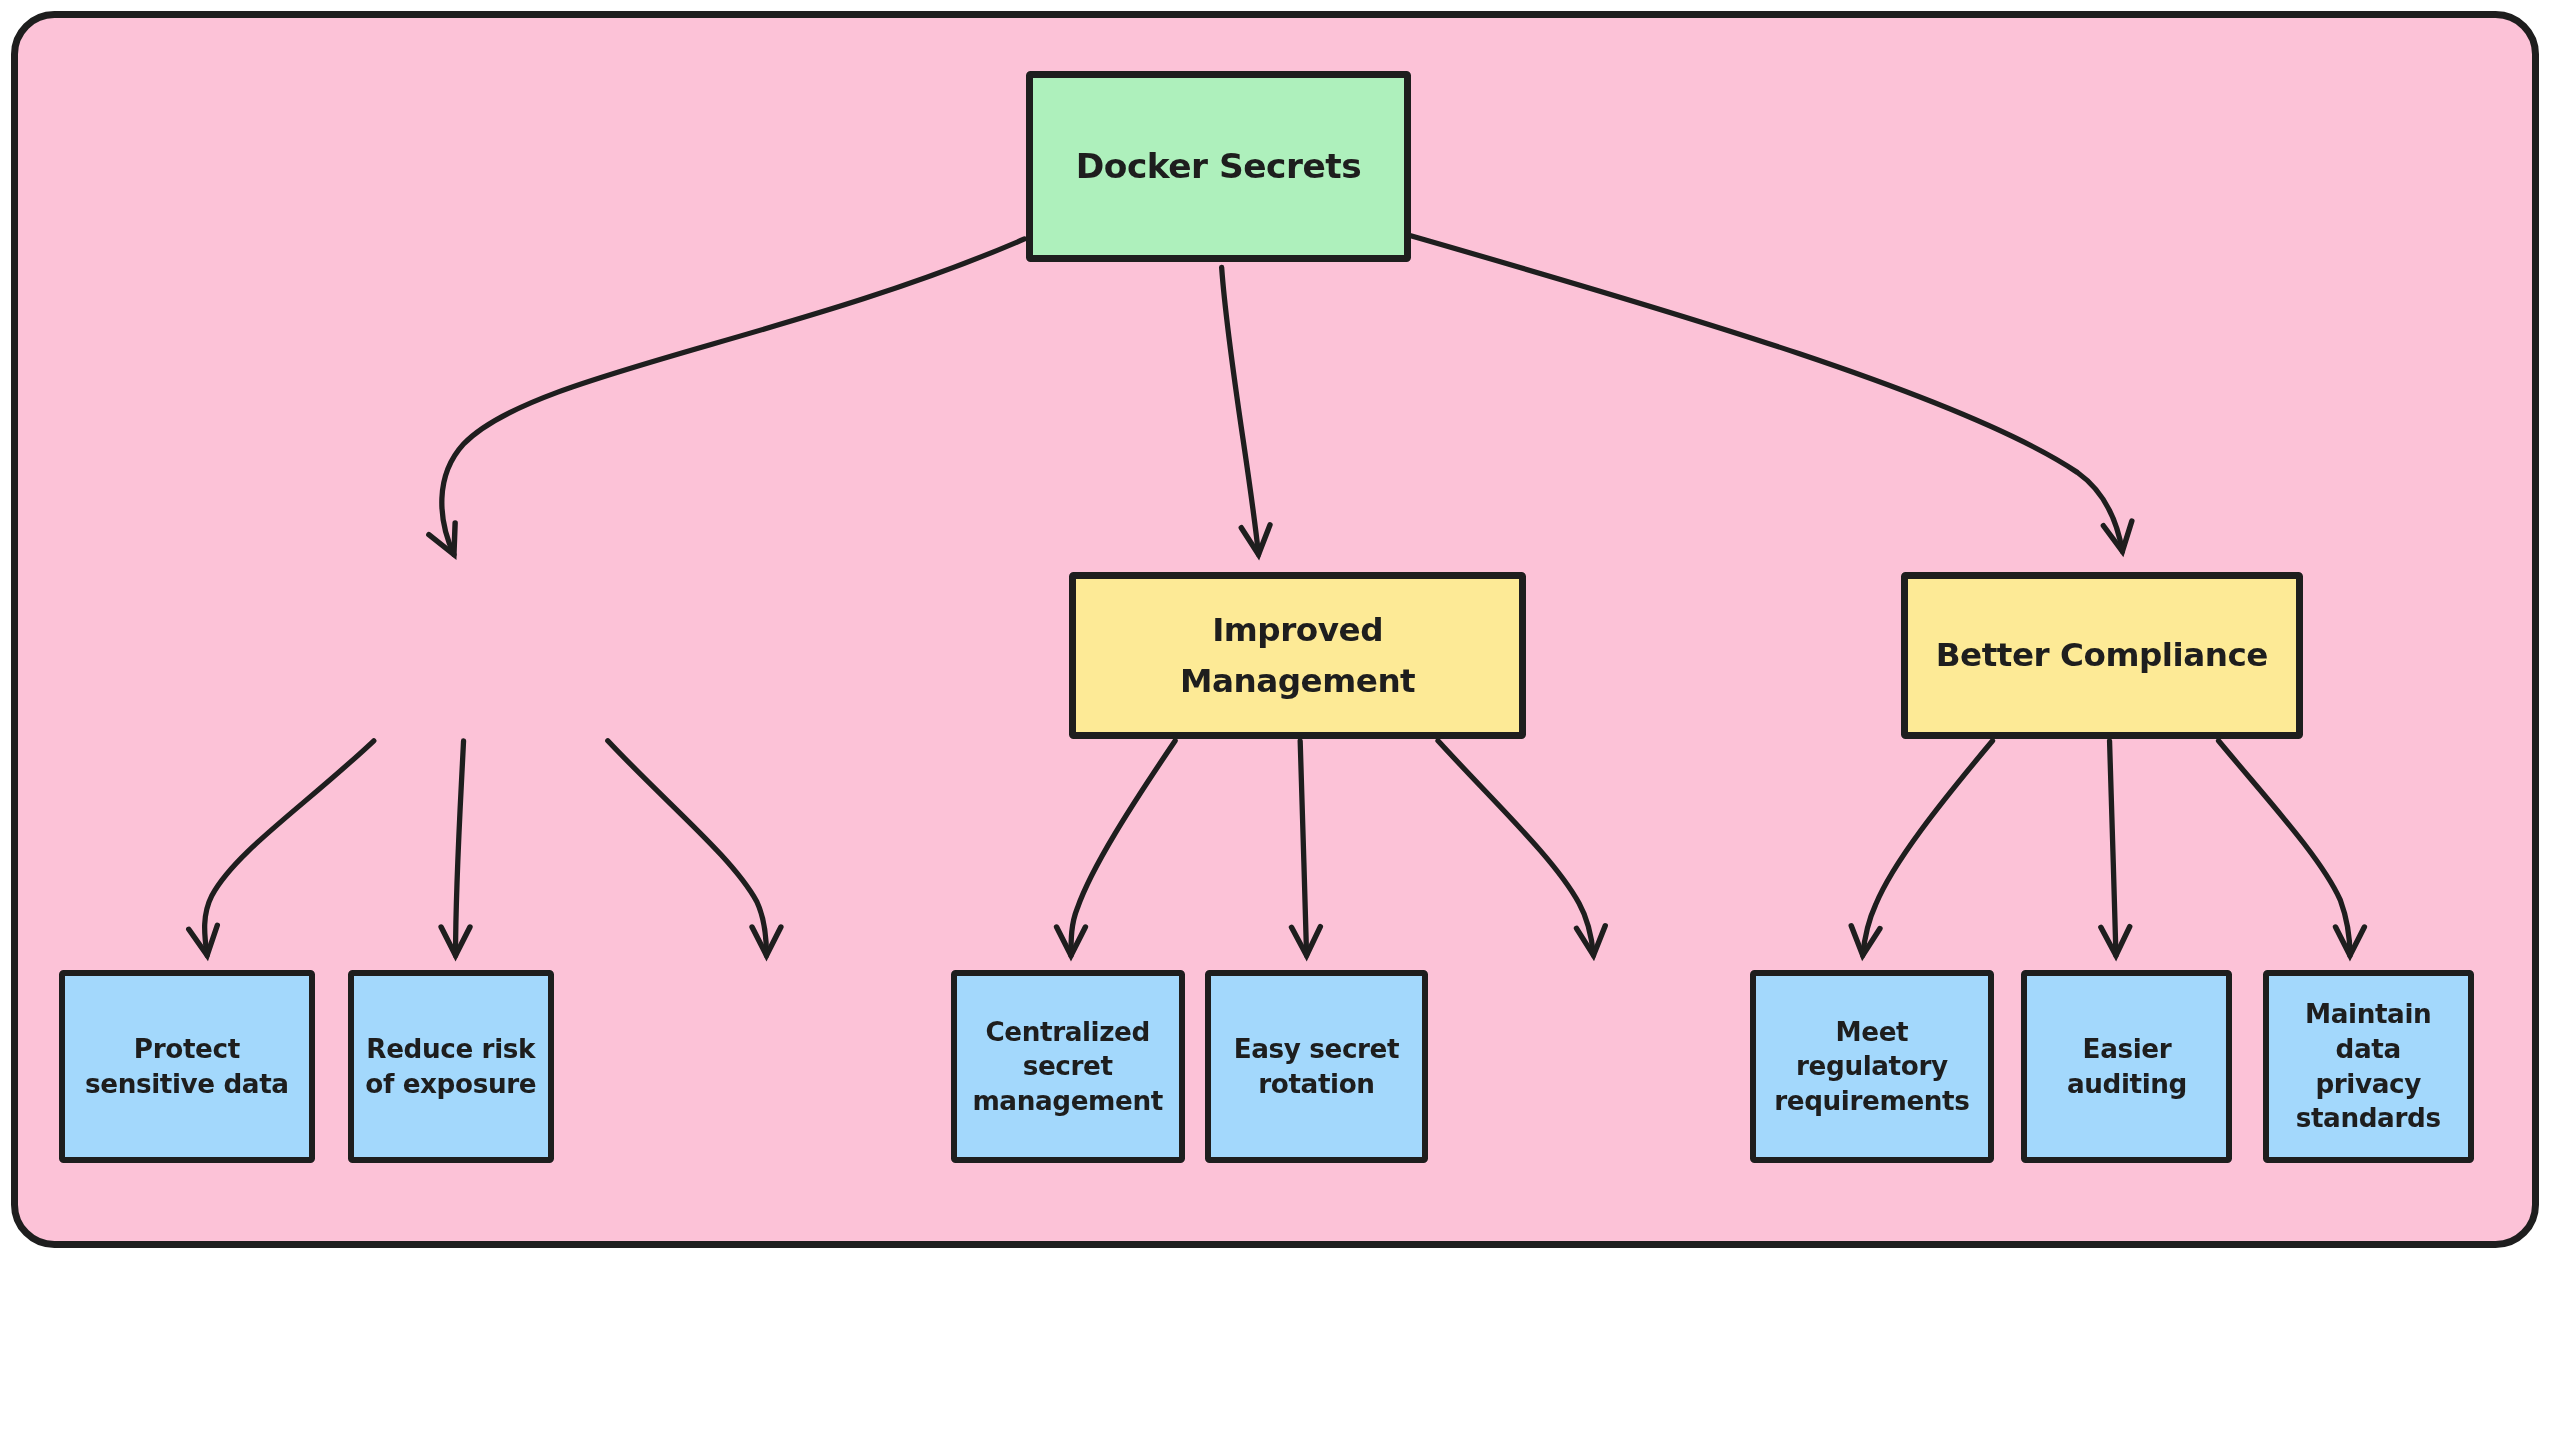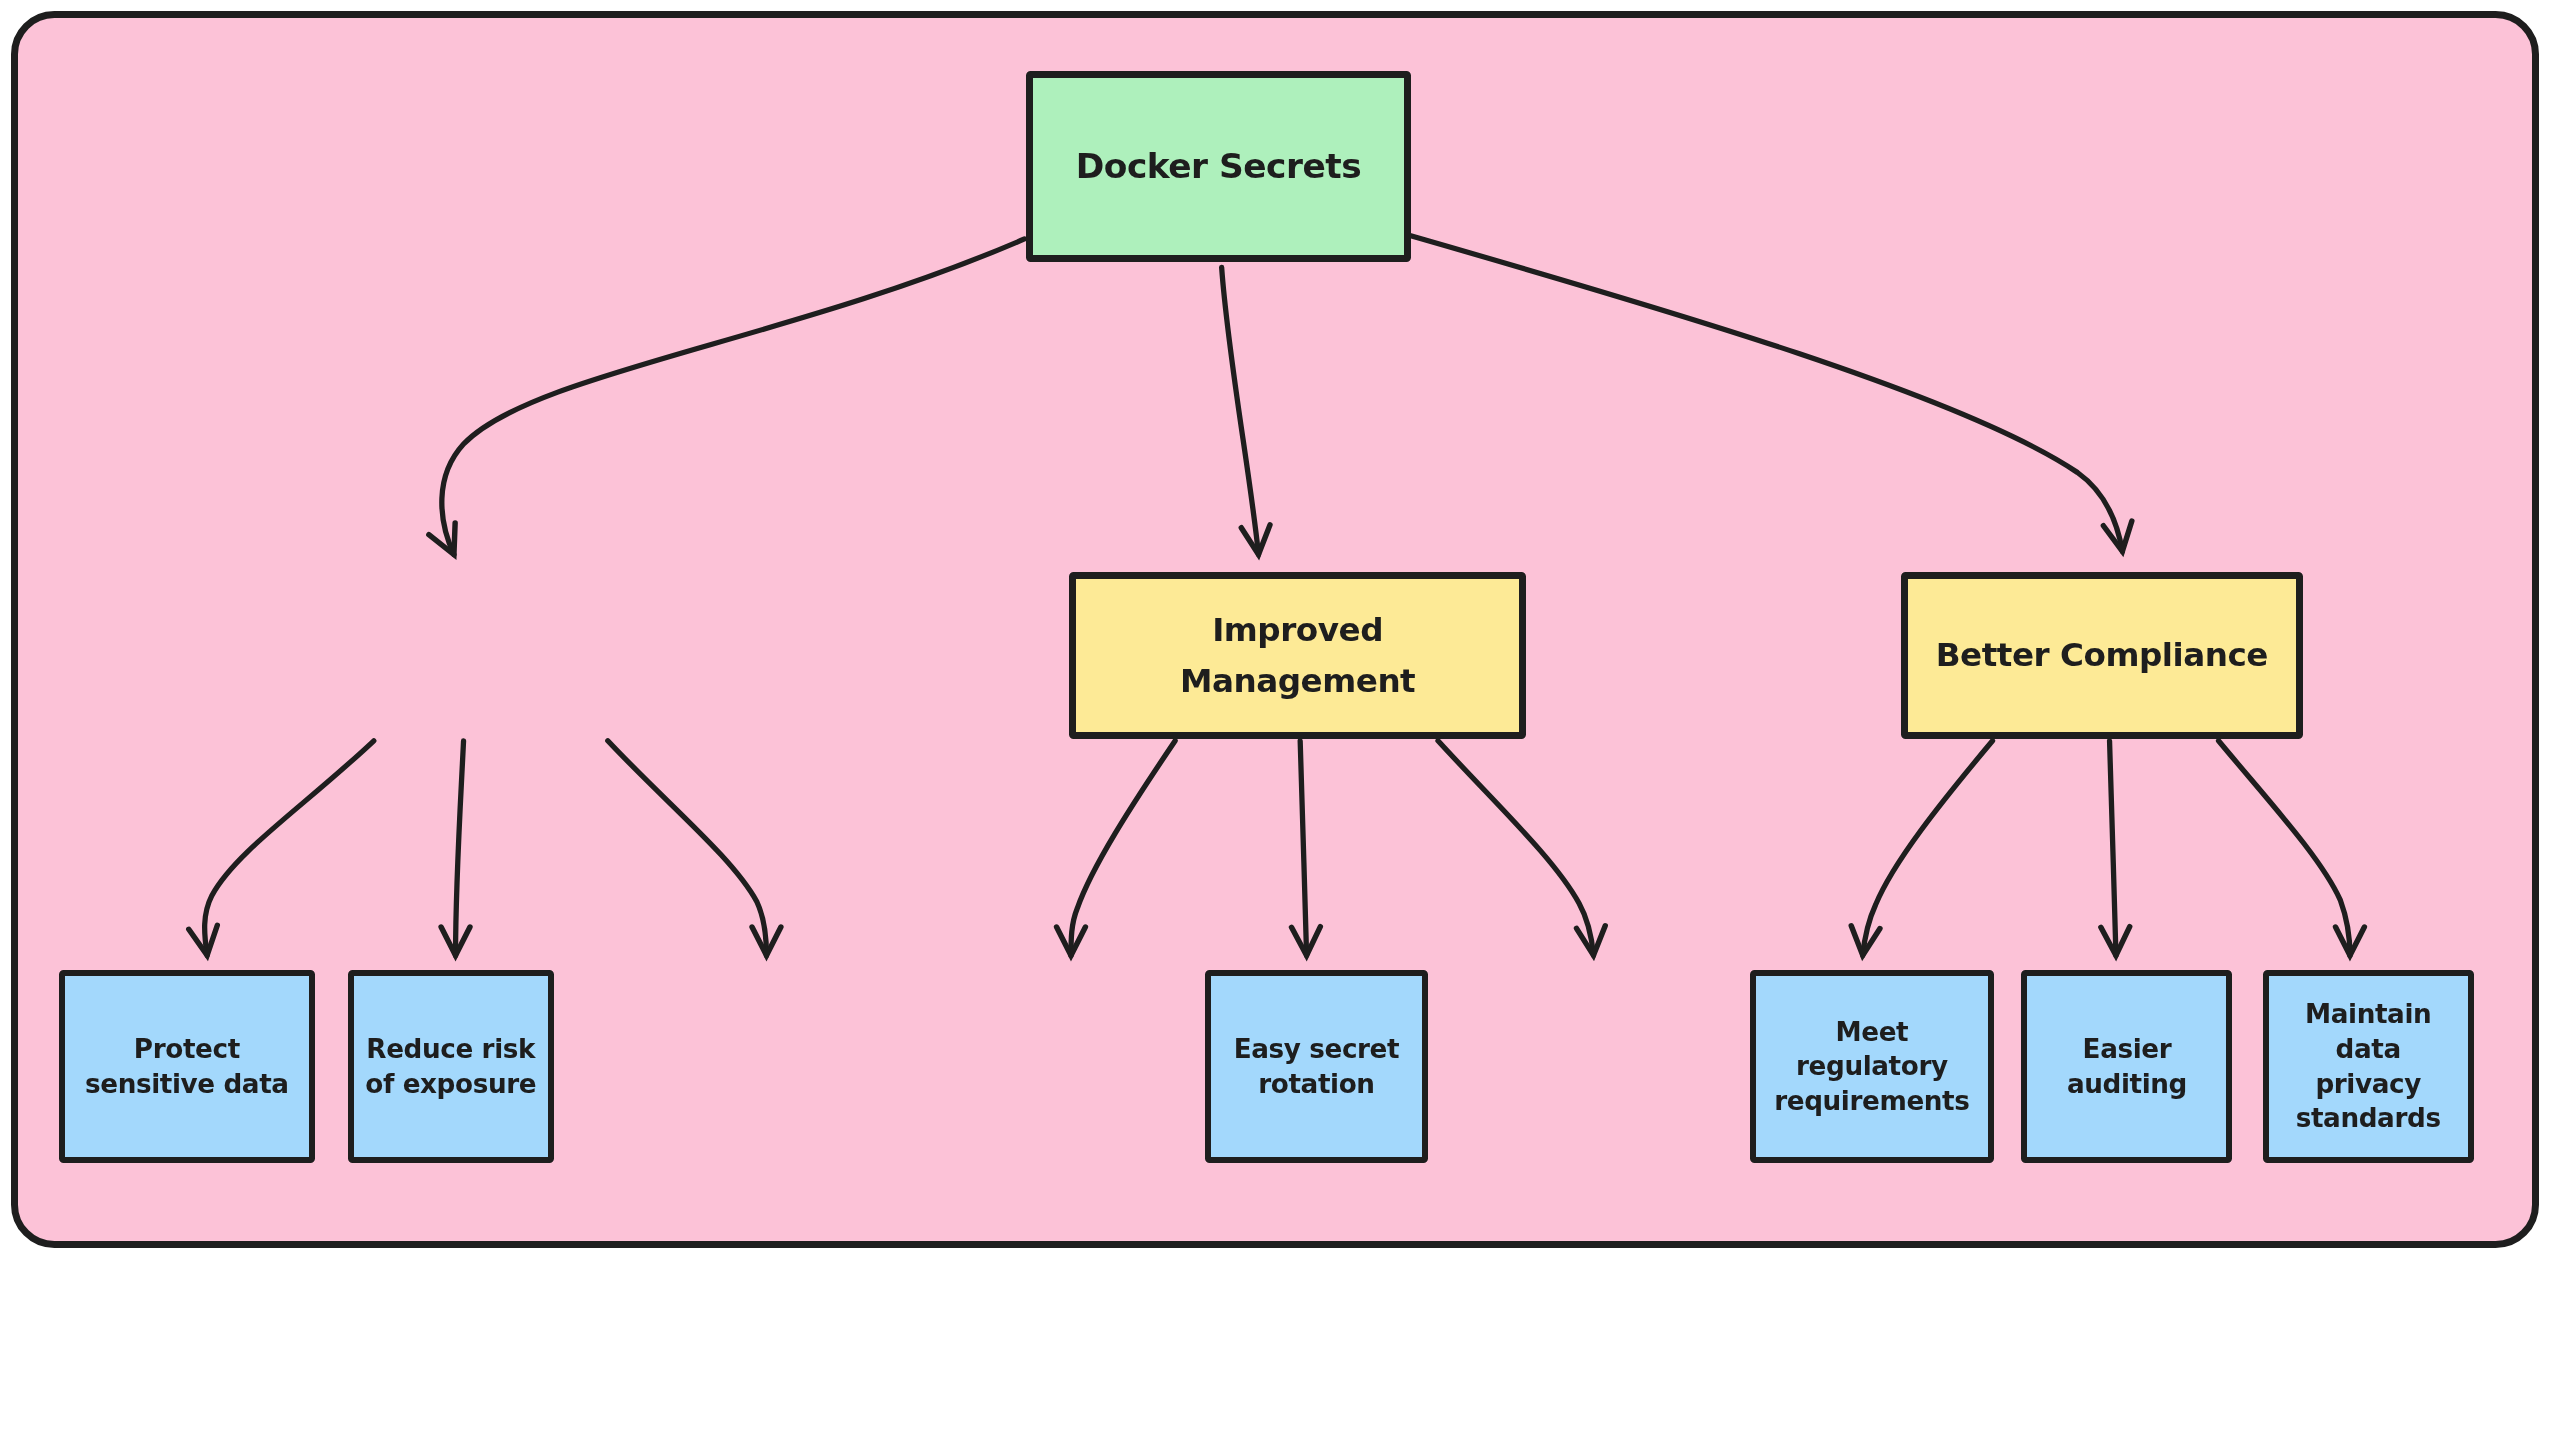--- a/index.html
+++ b/index.html
@@ -117,20 +117,25 @@
     </div>
 
     <div class="node leaf" id="n-protect">
       <span class="label">Protect
 sensitive data</span>
     </div>
     <div class="node leaf" id="n-reduce">
       <span class="label">Reduce risk
 of exposure</span>
     </div>
+    <div class="node leaf" id="n-central">
+      <span class="label">Centralized
+secret
+management</span>
+    </div>
     <div class="node leaf" id="n-rotation">
       <span class="label">Easy secret
 rotation</span>
     </div>
     <div class="node leaf" id="n-regulatory">
       <span class="label">Meet
 regulatory
 requirements</span>
     </div>
     <div class="node leaf" id="n-audit">

